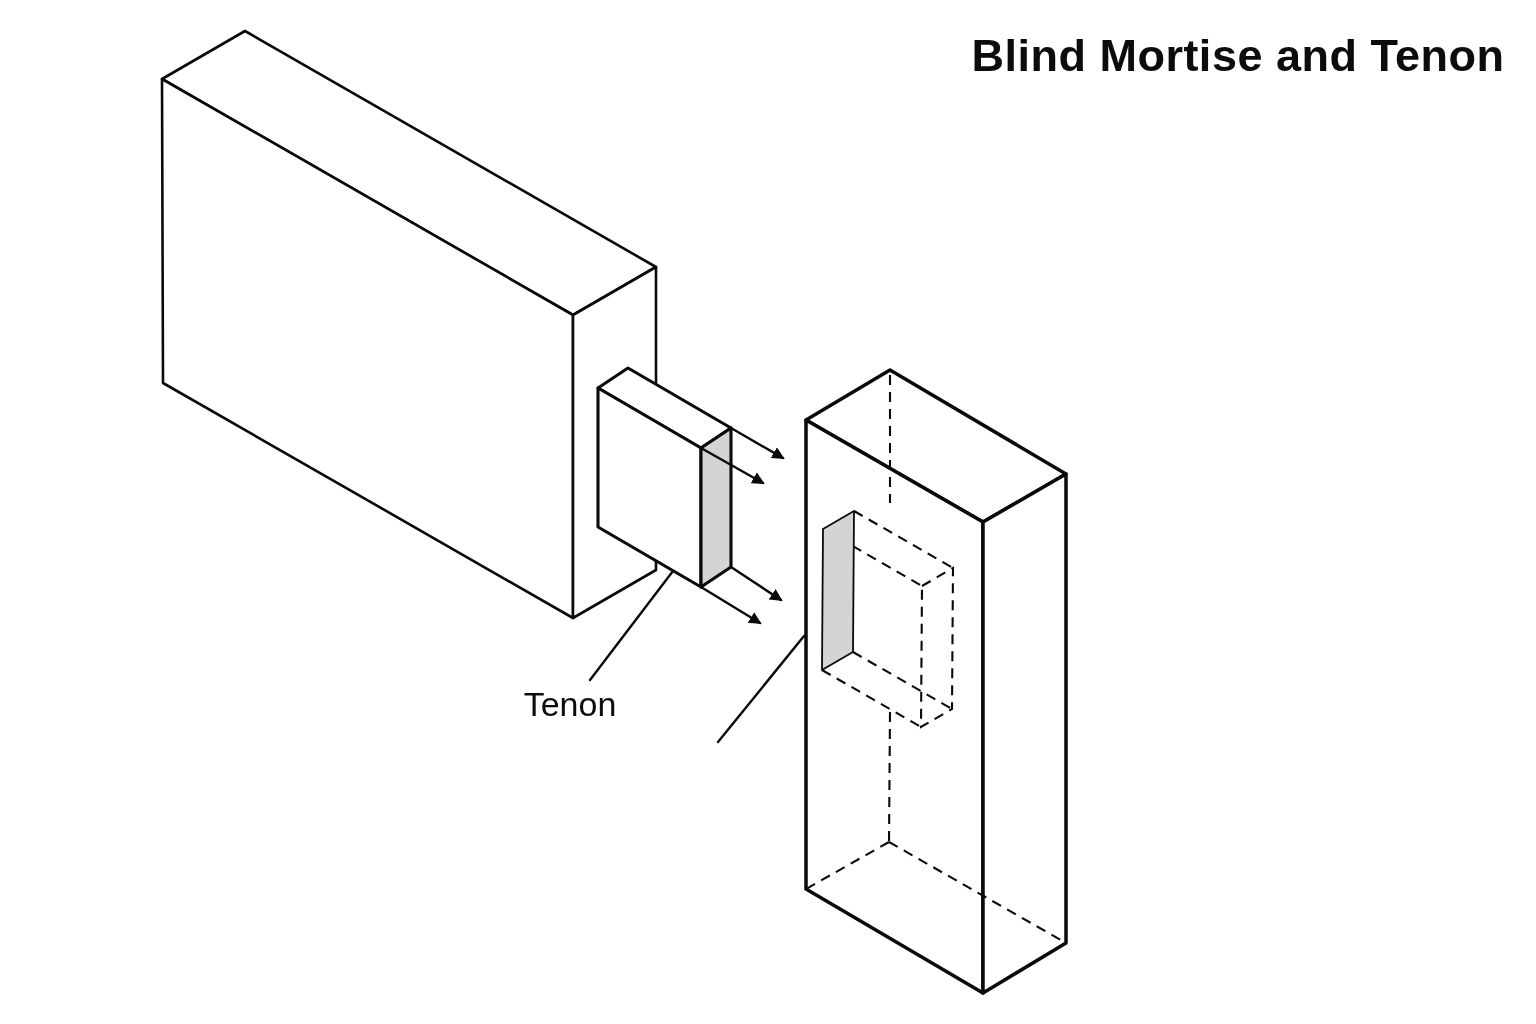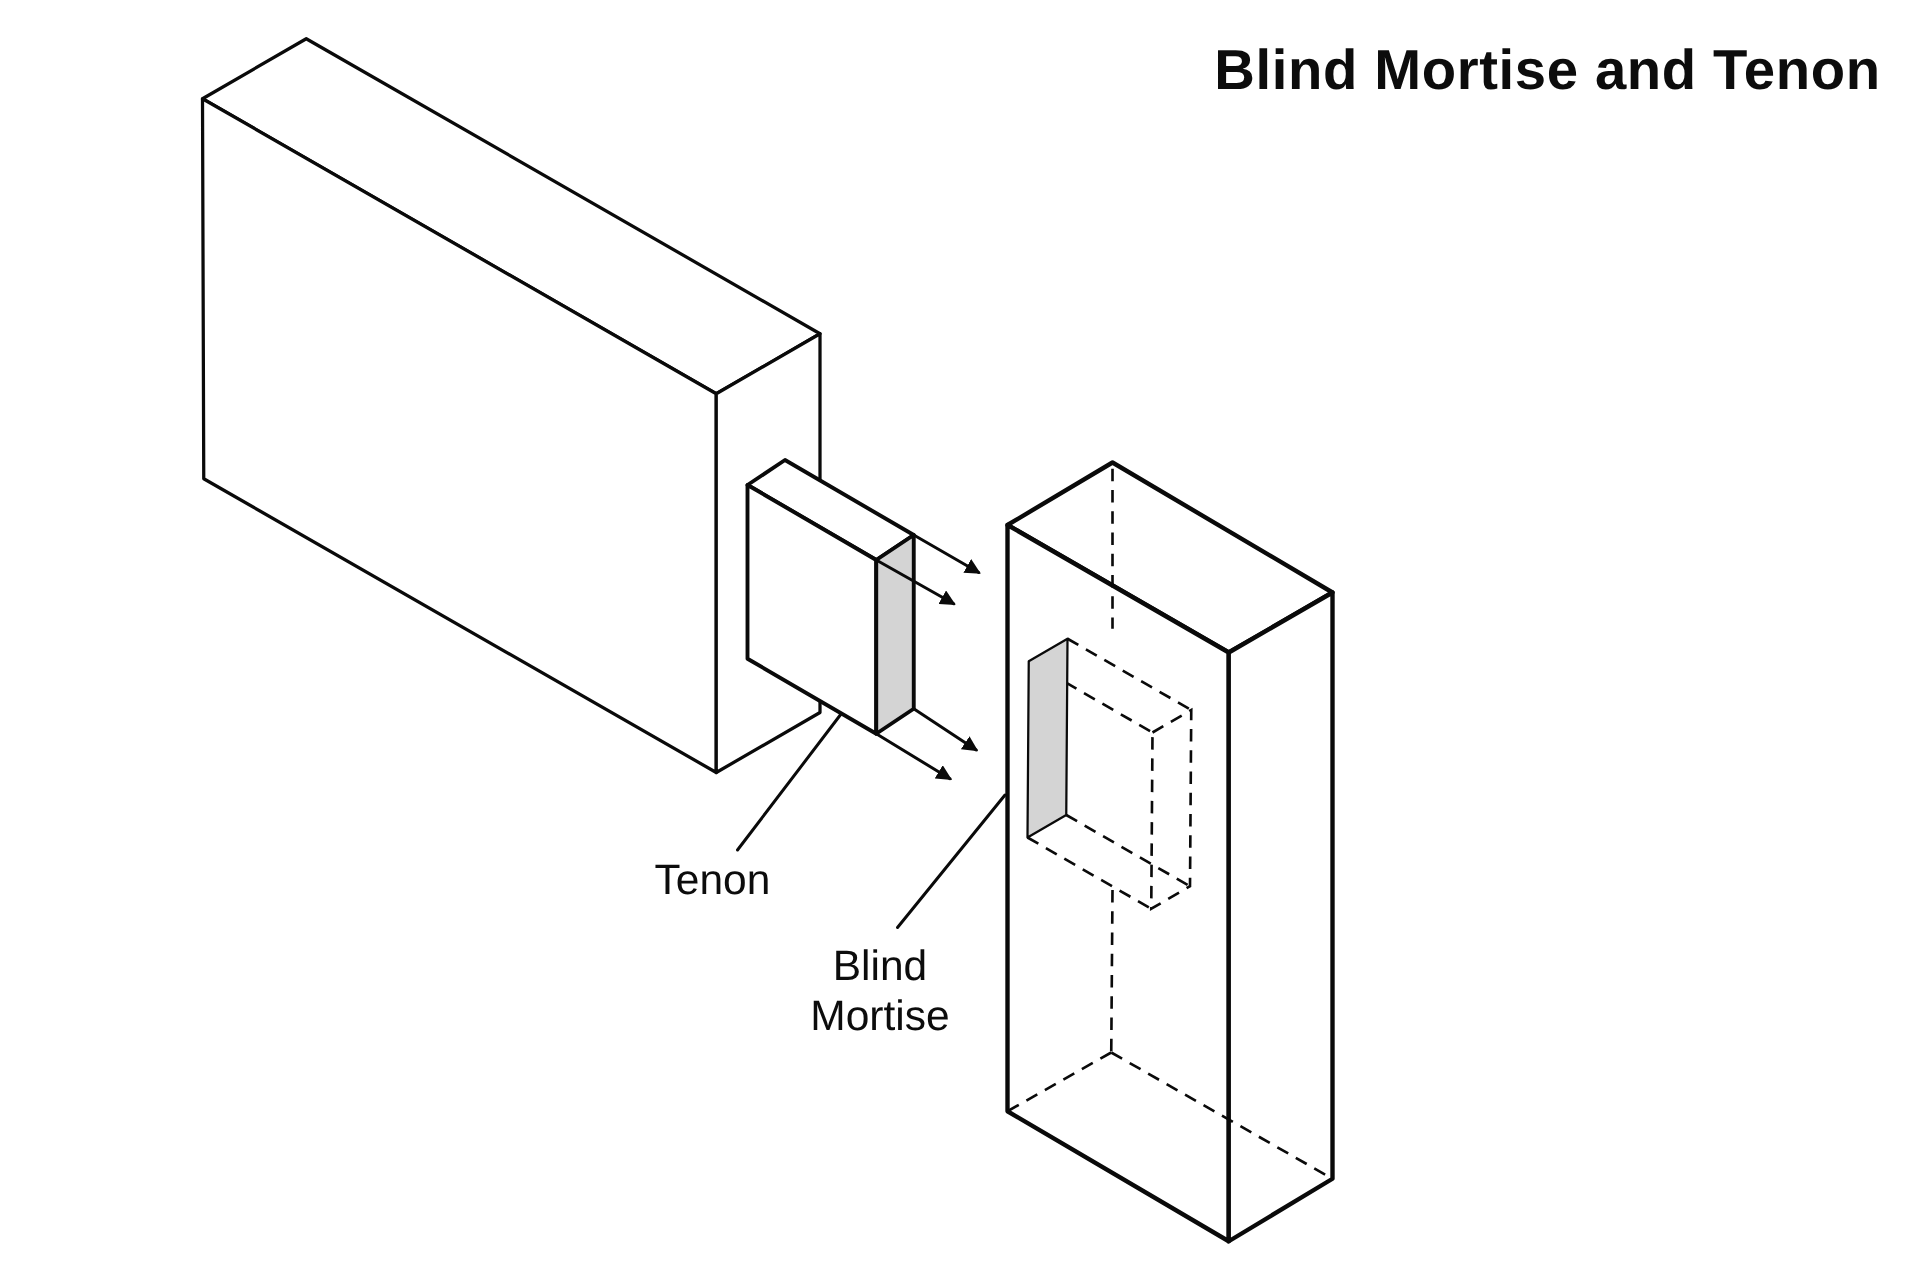--- a/index.html
+++ b/index.html
@@ -136,18 +136,14 @@
     <g class="leaders">
       <line x1="673" y1="571" x2="590" y2="680"></line>
       <line x1="804" y1="636" x2="718" y2="742"></line>
     </g>
   </svg>
 
   <div class="label title">Blind Mortise and Tenon</div>
 
   <div class="label tenon-label">Tenon</div>
 
-  <div class="label blind-mortise-label">
-    <div>Blind</div>
-    <div>Mortise</div>
-  </div>
 
 </div>
 
 </body></html>

